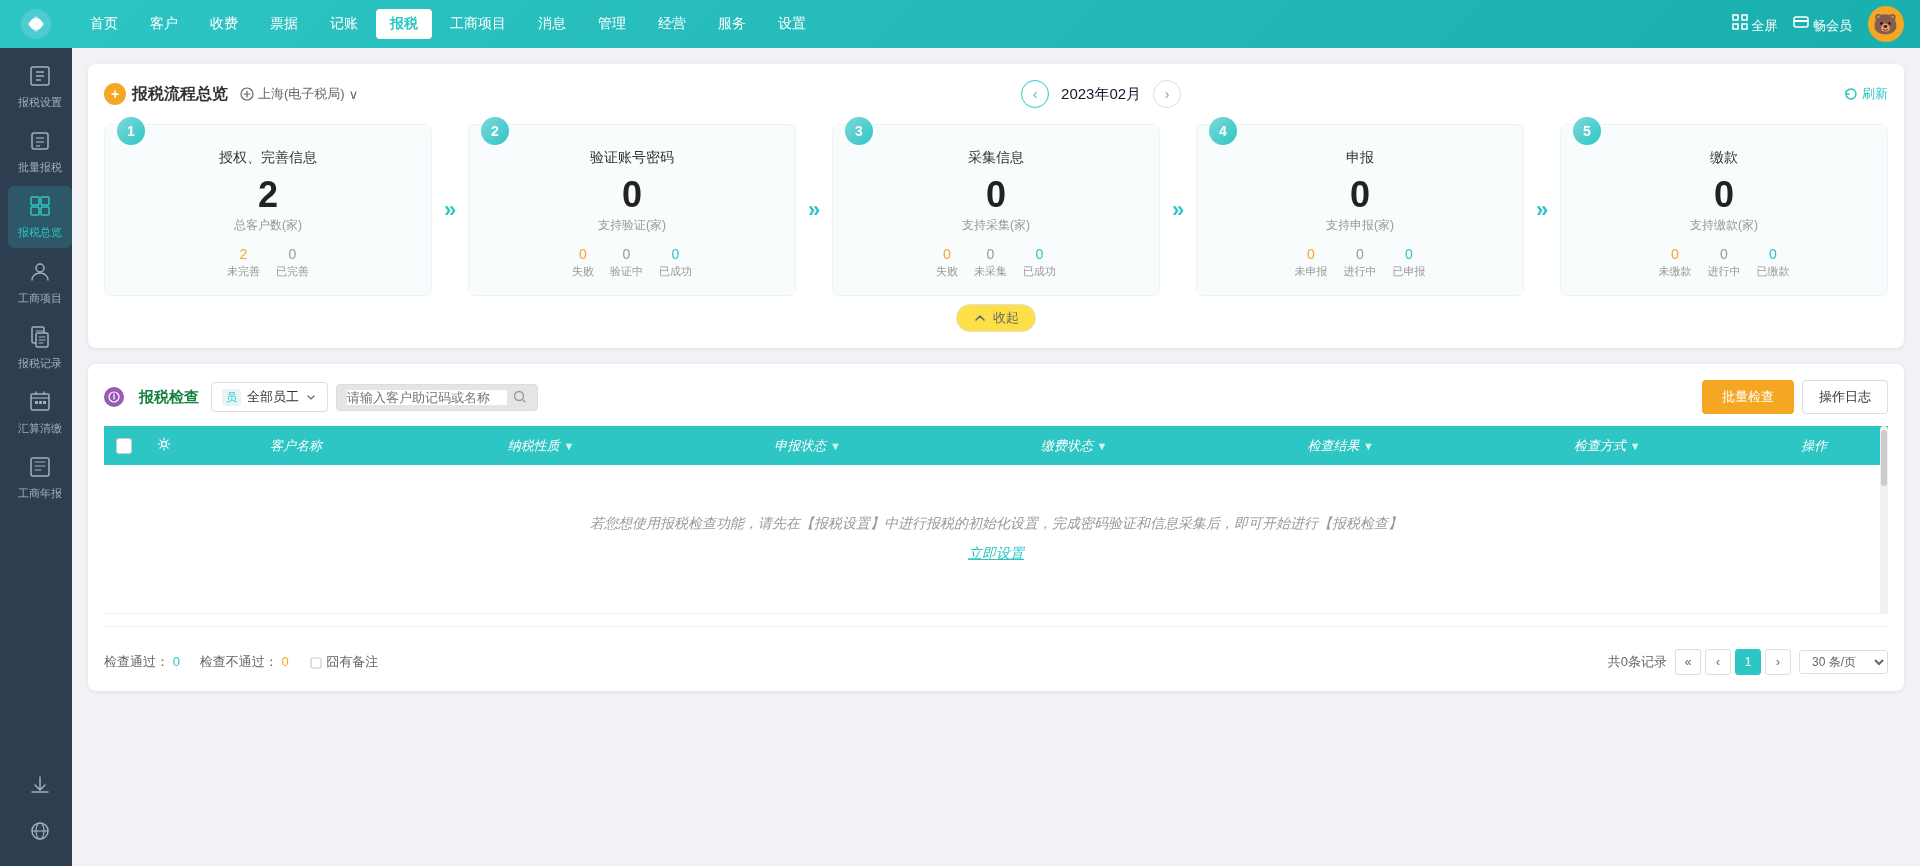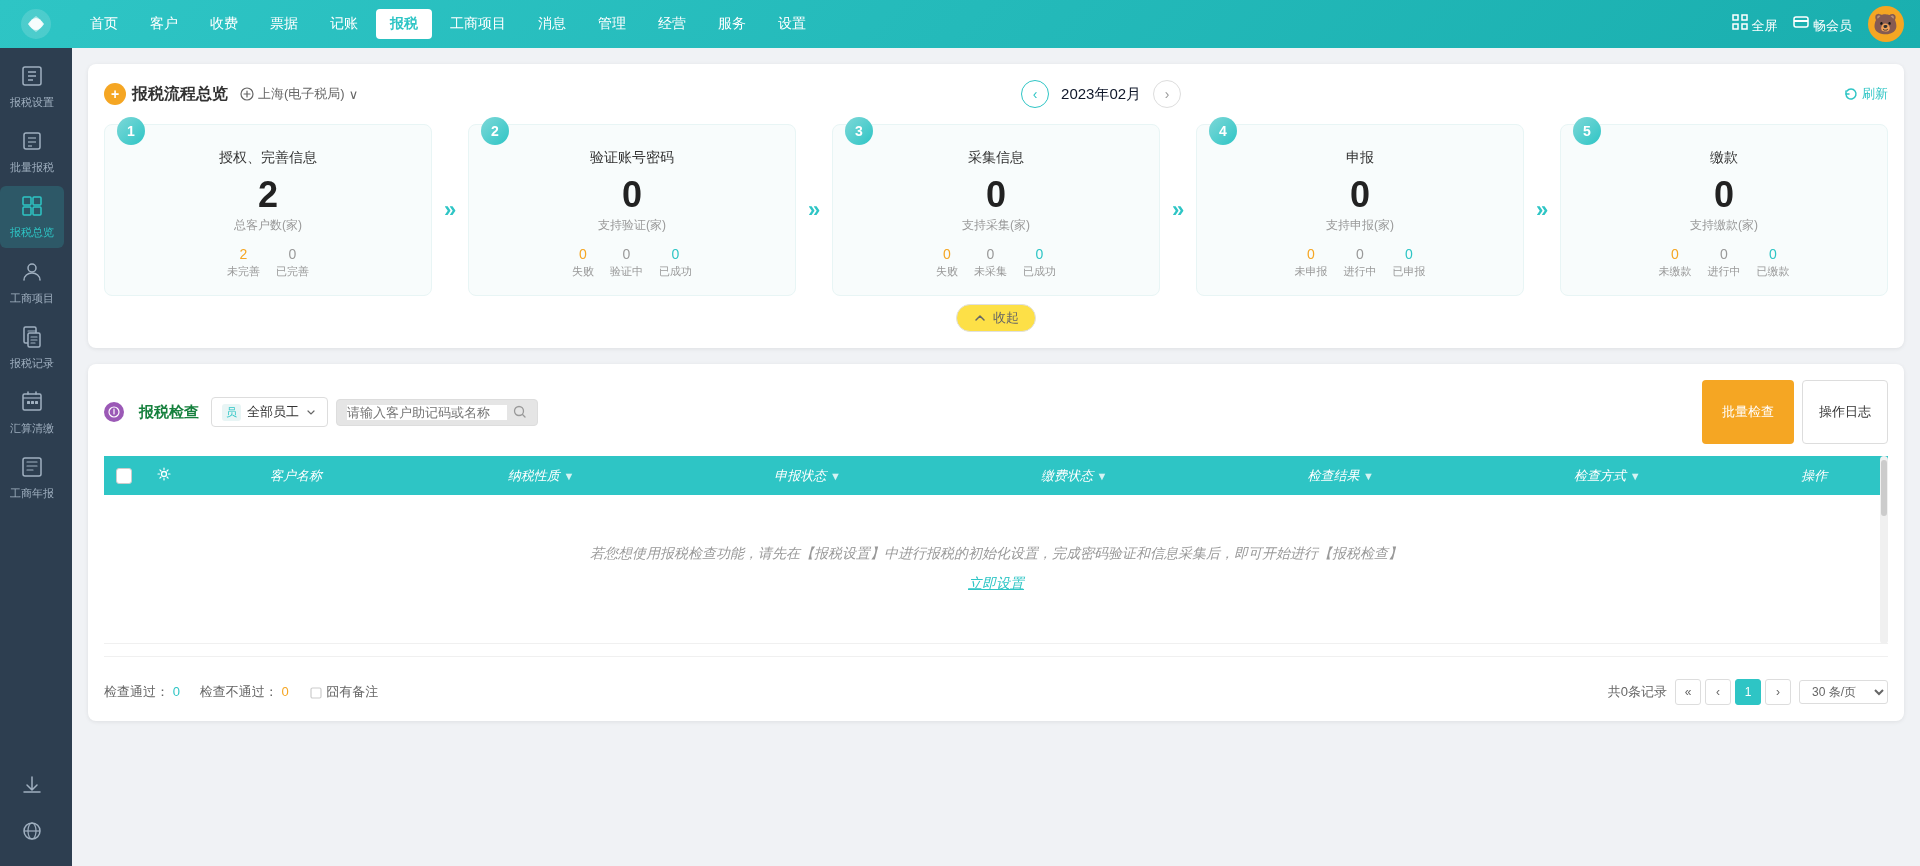--- a/index.html
+++ b/index.html
@@ -66,21 +66,21 @@
     
     .left-sidebar {
       position: fixed;
       top: 48px;
       left: 0;
       bottom: 0;
       width: 72px;
       background: #2d3e50;
       display: flex;
       flex-direction: column;
-      align-items: flex-start;
+      align-items: flex-end;
       padding-top: 8px;
       z-index: 90;
       gap: 4px;
     }
     .sidebar-item {
       display: flex;
       flex-direction: column;
       align-items: center;
       justify-content: center;
       width: 64px;
@@ -346,21 +346,21 @@
       outline: none;
       font-size: 13px;
       color: #999;
       width: 160px;
     }
     .btn-primary {
       background: #f5a623;
       color: #fff;
       border: none;
       border-radius: 4px;
-      padding: 23px 20px;
+      padding: 8px 20px;
       cursor: pointer;
       font-size: 13px;
       font-weight: 500;
     }
     .btn-secondary {
       background: #fff;
       color: #333;
       border: 1px solid #ddd;
       border-radius: 4px;
       padding: 7px 16px;

